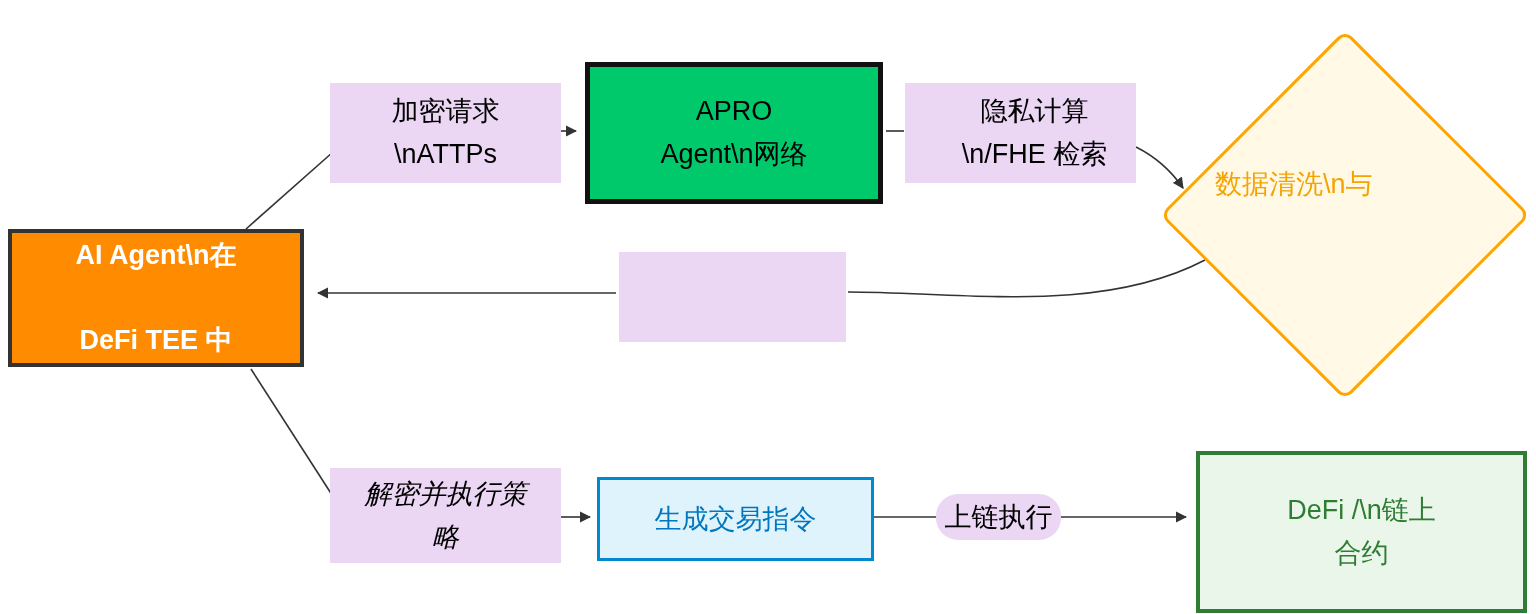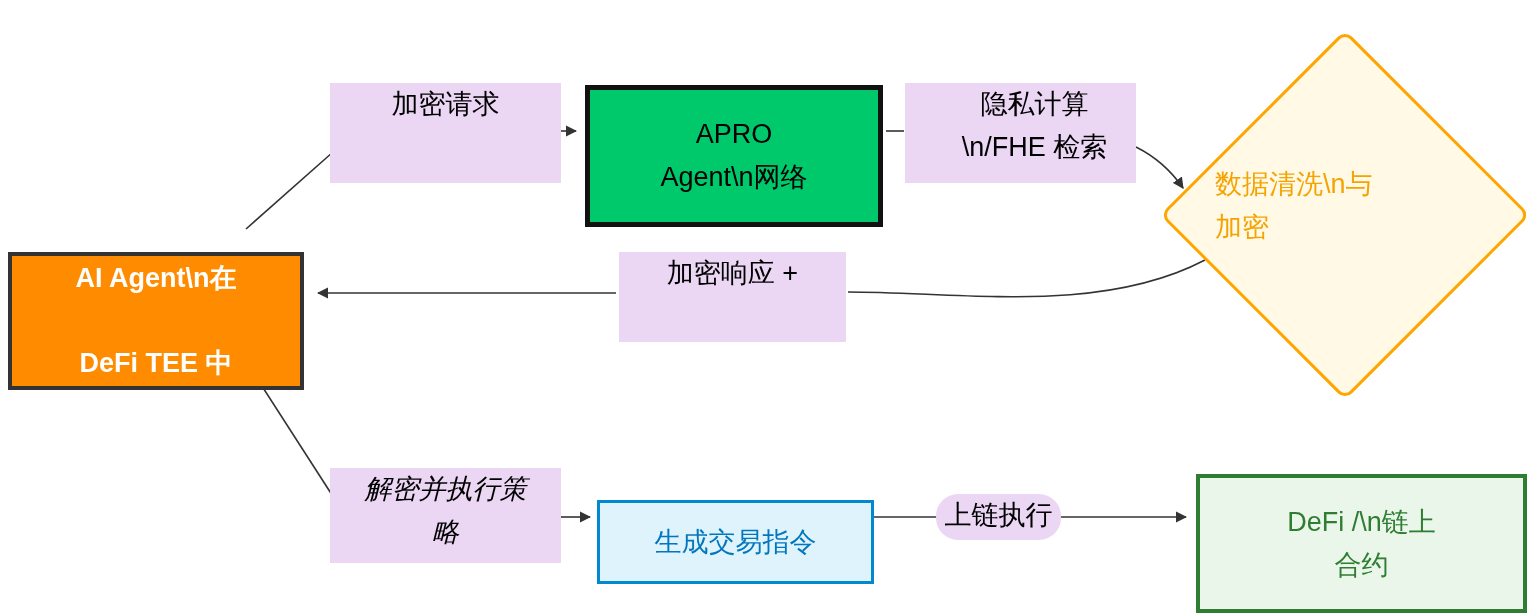--- a/index.html
+++ b/index.html
@@ -3,42 +3,42 @@
 <meta charset="utf-8">
 <style>
   * { margin:0; padding:0; box-sizing:border-box; }
   html,body { background:#ffffff; }
   body { font-family:"Liberation Sans","DejaVu Sans",sans-serif; }
   .canvas { position:relative; width:1536px; height:614px; background:#ffffff; overflow:hidden; }
   .edges { position:absolute; inset:0; width:1536px; height:614px; }
   .edges path { fill:none; stroke:var(--line); stroke-width:1.6; }
 
   .node { position:absolute; display:flex; flex-direction:column; align-items:center;
-          justify-content:center; text-align:center; font-size:27px; line-height:43px;margin-top:23px; }
+          justify-content:center; text-align:center; font-size:27px; line-height:43px; }
   .node-ai   { left:8px;    top:229px; width:296px; height:138px;
                background:var(--ai-agent-fill); border:4px solid var(--ai-agent-border);
                color:var(--ai-agent-text); font-weight:700;gap:42px; }
   .node-apro { left:585px;  top:62px;  width:298px; height:142px;
                background:var(--apro-fill); border:5px solid var(--apro-border);
                color:var(--apro-text); }
   .node-tx   { left:597px;  top:477px; width:277px; height:84px;
                background:var(--tx-fill); border:3px solid var(--tx-border);
                color:var(--tx-text); }
-  .node-defi { left:1196px; top:451px; width:331px; height:139px;
+  .node-defi { left:1196px; top:451px; width:331px; height:162px;
                background:var(--defi-fill); border:4px solid var(--defi-border);
                color:var(--defi-text); }
 
   .diamond-shape { position:absolute; left:1214px; top:84px; width:262px; height:262px;
                background:var(--diamond-fill); border:3px solid var(--diamond-border);
                border-radius:10px; transform:rotate(45deg); }
   .diamond-text { position:absolute; left:1215px; top:163px; width:260px;
                color:var(--diamond-text); font-size:27px; line-height:43px; }
 
   .elabel { position:absolute; display:flex; flex-direction:column; align-items:center;
-            justify-content:flex-start; background:var(--edge-label-bg);
+            justify-content:center; background:var(--edge-label-bg);
             color:var(--edge-label-text); font-size:27px; line-height:43px; text-align:center; }
   .el1 { left:330px; top:83px;  width:231px; height:100px; }
   .el2 { left:905px; top:83px;  width:231px; height:100px;padding-left:28px; }
   .el3 { left:619px; top:252px; width:227px; height:90px; }
   .el4 { left:330px; top:468px; width:231px; height:95px;font-style:italic; }
   .el5 { left:936px; top:494px; width:125px; height:46px;border-radius:22px; }
 </style>
 </head>
 <body>
 
@@ -67,43 +67,42 @@
   </div>
 
   <div class="node node-apro">
     <span>APRO</span>
     <span>Agent\n网络</span>
   </div>
 
   <div class="diamond-shape"></div>
   <div class="diamond-text">
     <div>数据清洗\n与</div>
-    <div>加密</div>
   </div>
 
   <div class="node node-tx">
     <span>生成交易指令</span>
   </div>
 
   <div class="node node-defi">
     <span>DeFi /\n链上</span>
     <span>合约</span>
   </div>
 
   <div class="elabel el1">
     <span>加密请求</span>
+    <span>\nATTPs</span>
   </div>
 
   <div class="elabel el2">
     <span>隐私计算</span>
     <span>\n/FHE 检索</span>
   </div>
 
   <div class="elabel el3">
-    <span>加密响应 +</span>
   </div>
 
   <div class="elabel el4">
     <span>解密并执行策</span>
     <span>略</span>
   </div>
 
   <div class="elabel el5">
     <span>上链执行</span>
   </div>

